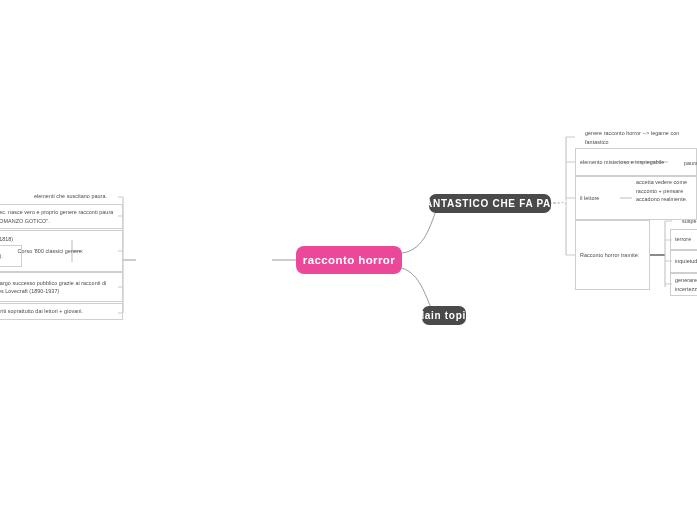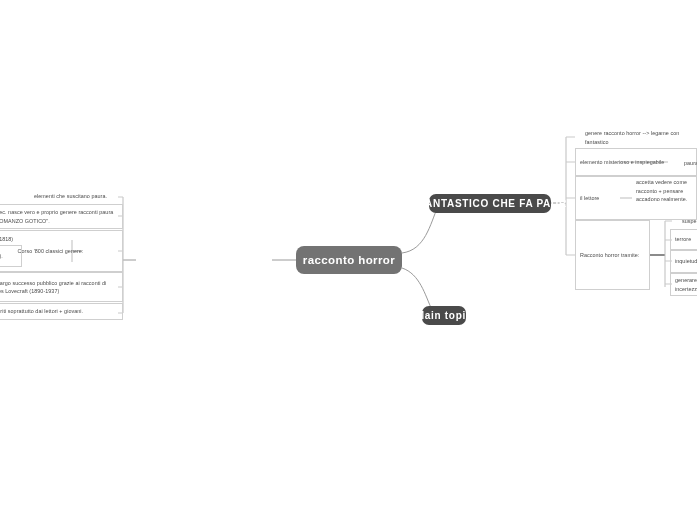--- a/index.html
+++ b/index.html
@@ -17,21 +17,21 @@
   .chip{
     position:absolute;
     display:flex;align-items:center;justify-content:center;
     border-radius:7px;
     box-sizing:border-box;
     white-space:nowrap;
     letter-spacing:0.7px;
     font-weight:bold;
   }
   .chip.root{
-    background:#737373;
+    background:#ec4899;
     color:#ffffff;
     font-size:11.5px;
     letter-spacing:0.4px;
     border-radius:8px;
   }
   .chip.dark{
     background:#4a4a4a;
     color:#ffffff;
     font-size:10px;
   }

